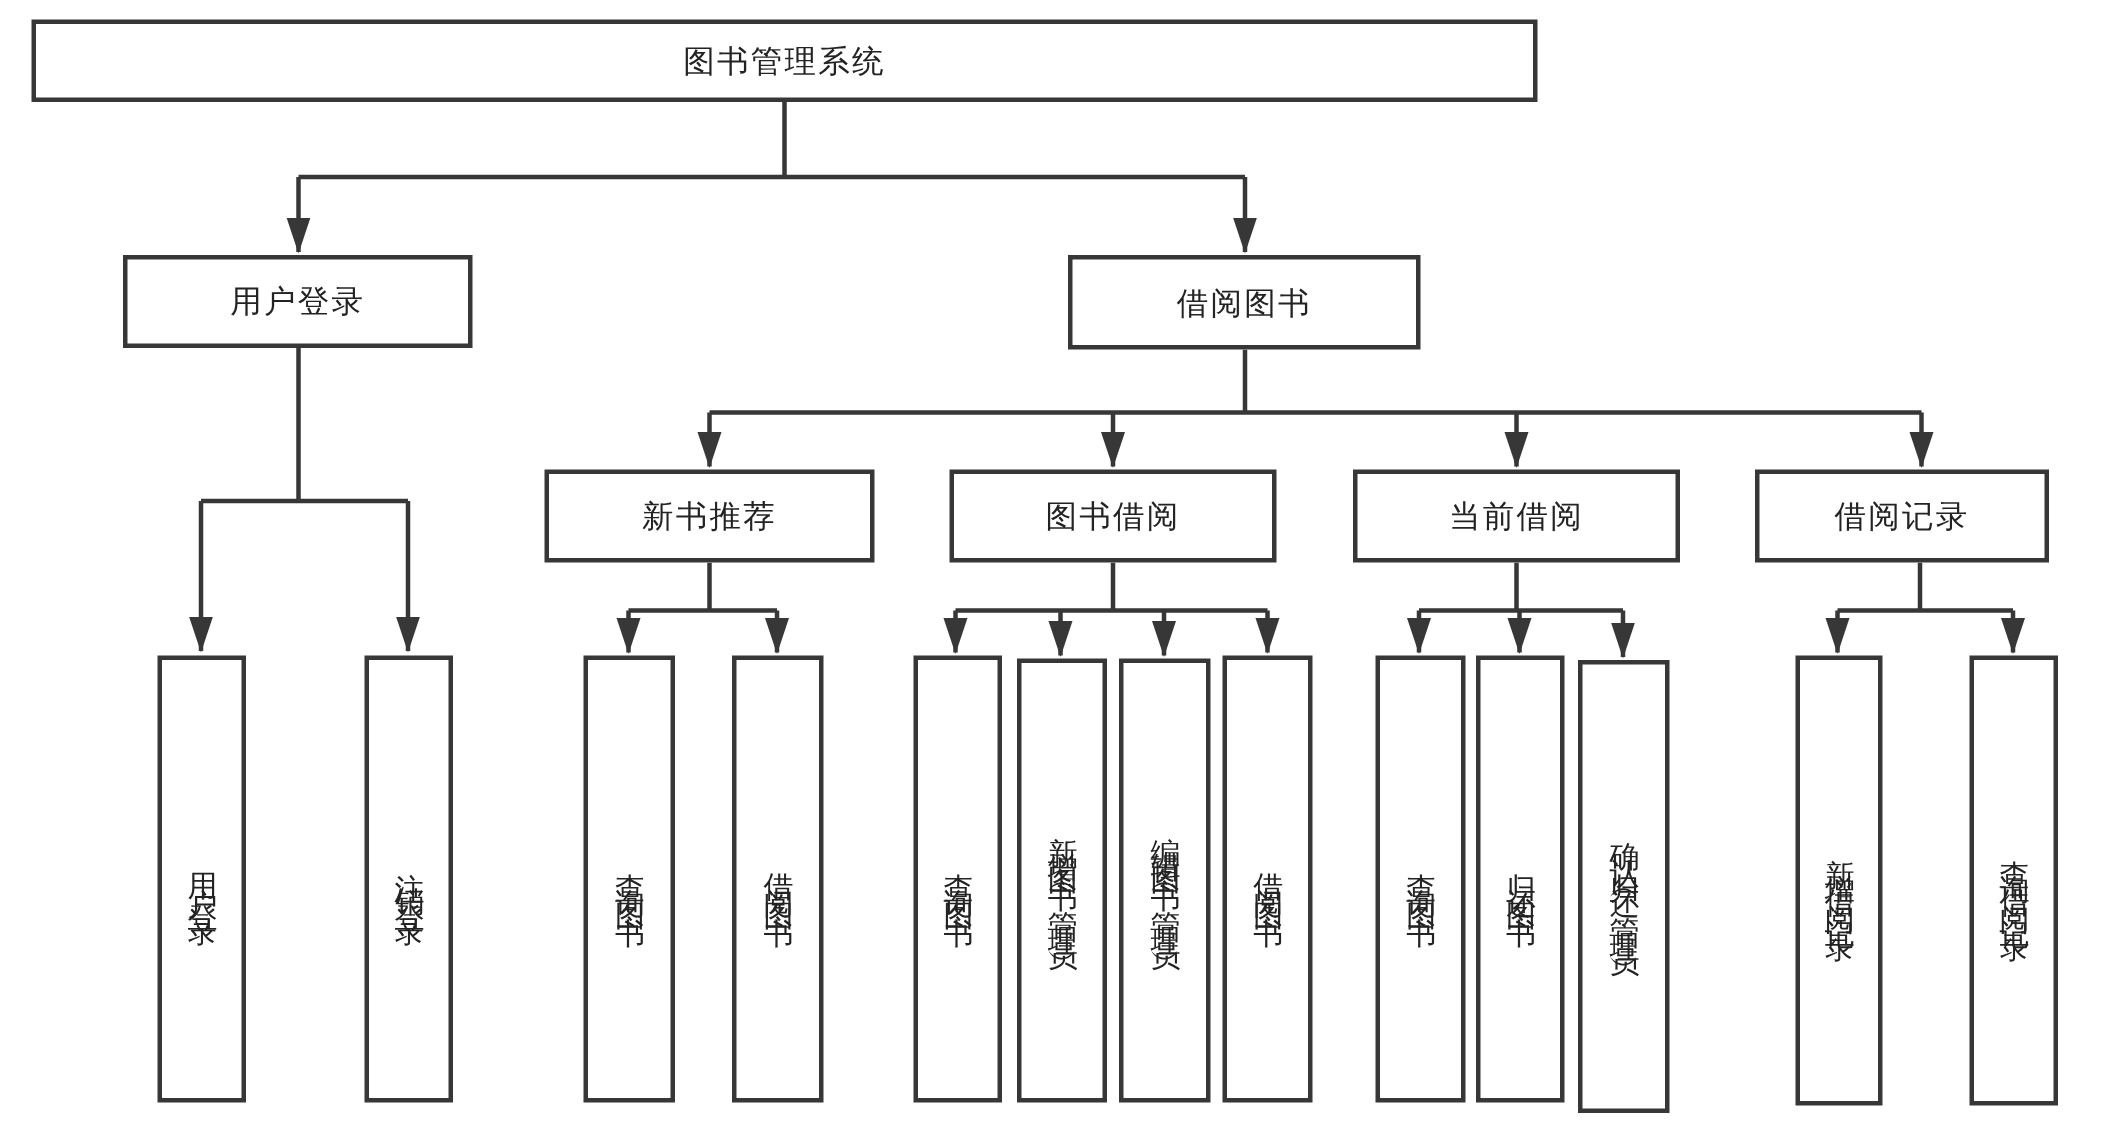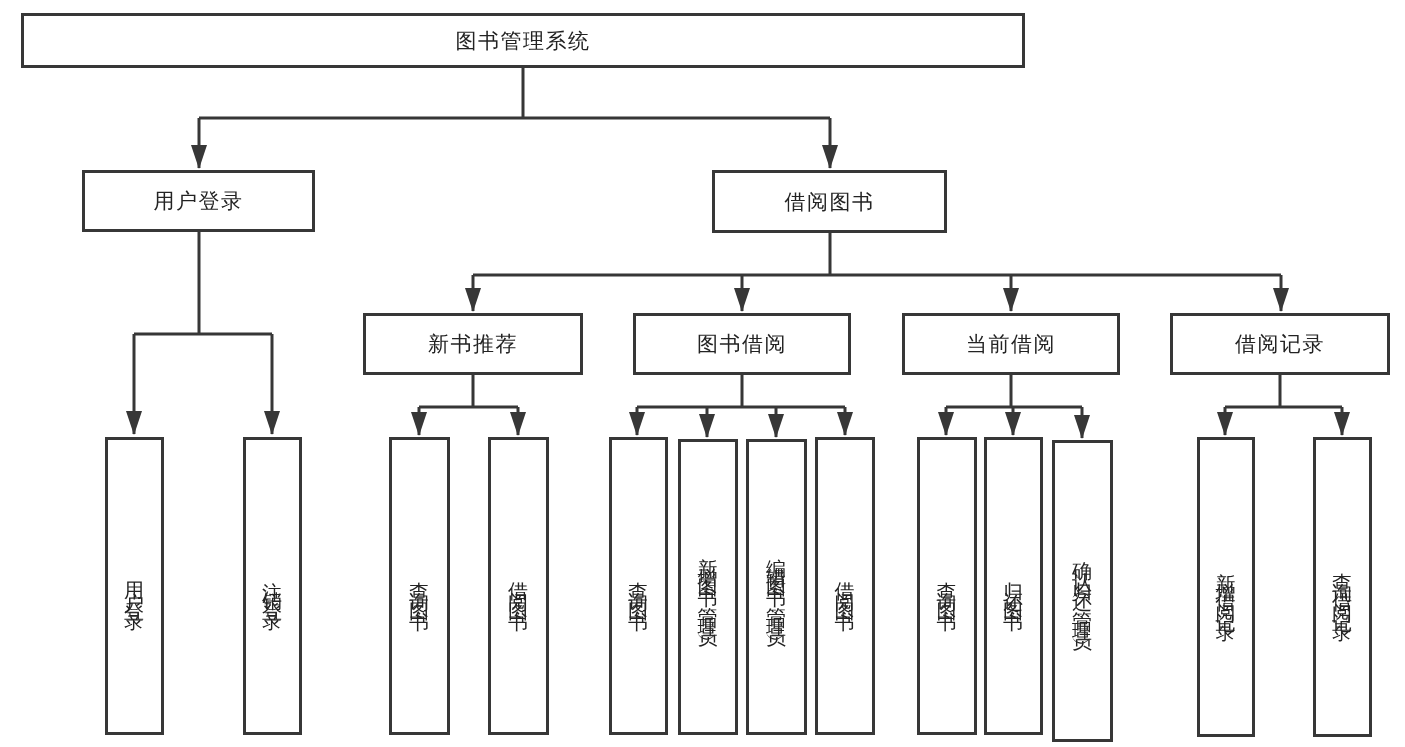--- a/index.html
+++ b/index.html
@@ -111,21 +111,21 @@
   </svg>
 
   <div class="box hbox" style="left:21px; top:13px; width:1004px; height:55px;">图书管理系统</div>
 
   <div class="box hbox" style="left:82px; top:170px; width:233px; height:62px;">用户登录</div>
   <div class="box hbox" style="left:712px; top:170px; width:235px; height:63px;">借阅图书</div>
 
   <div class="box hbox" style="left:363px; top:313px; width:220px; height:62px;">新书推荐</div>
   <div class="box hbox" style="left:902px; top:313px; width:218px; height:62px;">当前借阅</div>
   <div class="box hbox" style="left:633px; top:313px; width:218px; height:62px;">图书借阅</div>
-  <div class="box hbox" style="left:1170px; top:313px; width:220px; height:62px;">借阅记录</div>
+  <div class="box hbox" style="left:1170px; top:313px; width:196px; height:62px;">借阅记录</div>
 
   <div class="box vbox" style="left:105px; top:437px; width:59px; height:298px;">
     <span class="vtext">用户登录</span>
   </div>
   <div class="box vbox" style="left:243px; top:437px; width:59px; height:298px;">
     <span class="vtext">注销登录</span>
   </div>
 
   <div class="box vbox" style="left:389px; top:437px; width:61px; height:298px;">
     <span class="vtext">查询图书</span>

